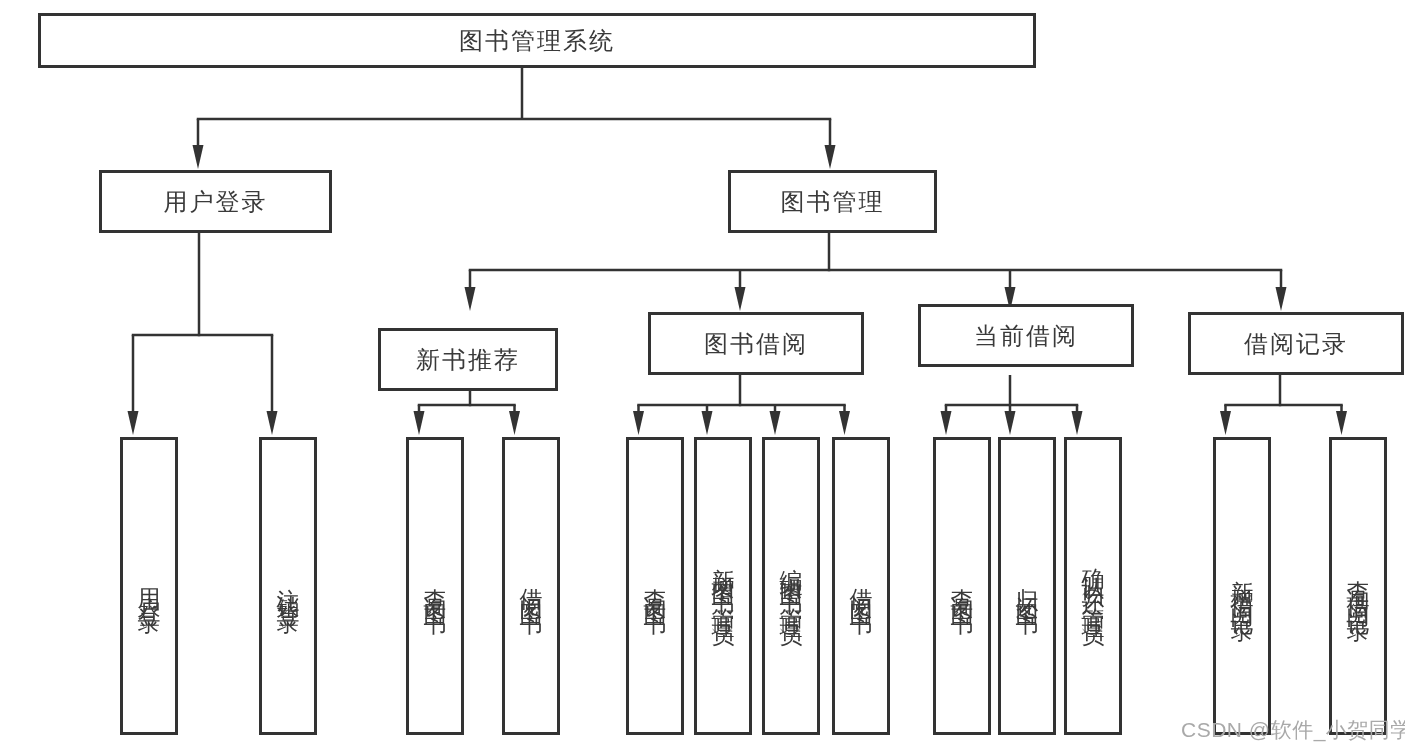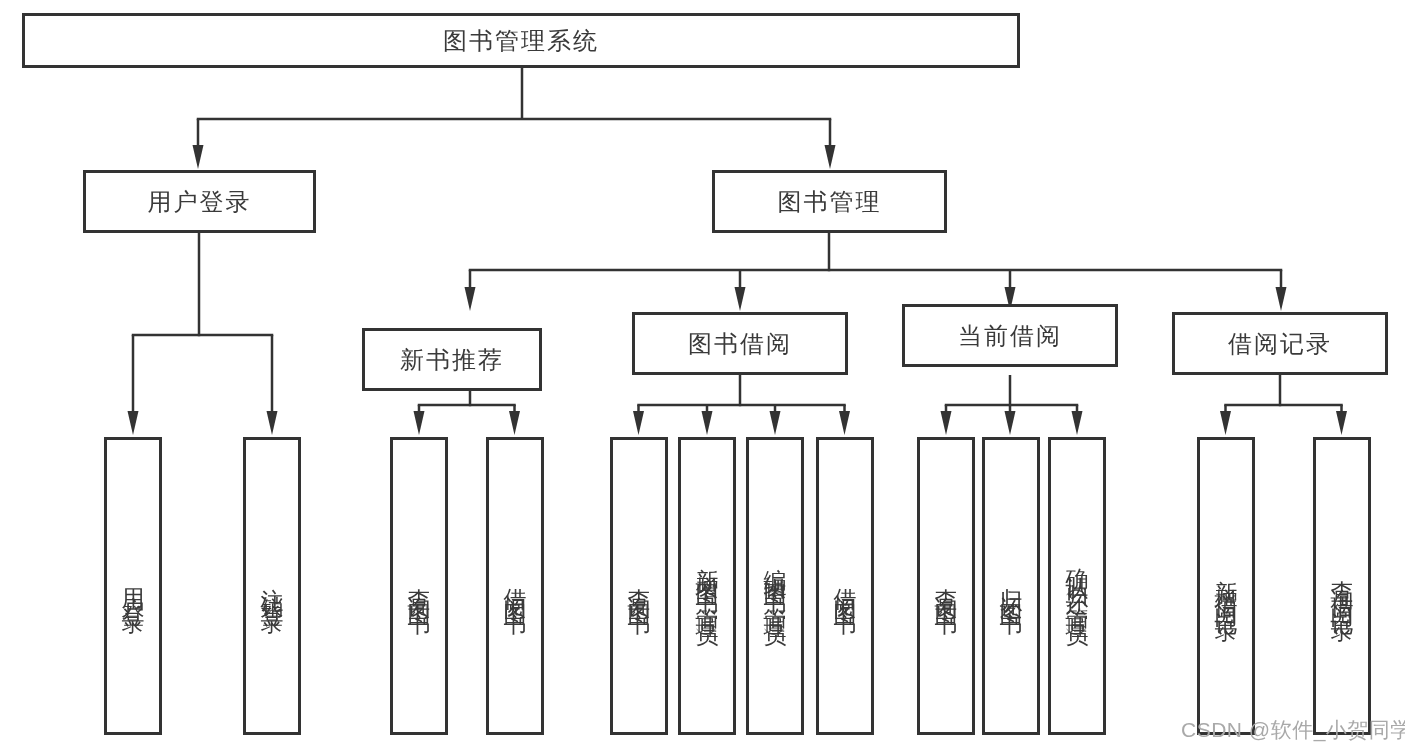--- a/index.html
+++ b/index.html
@@ -24,20 +24,21 @@
   }
   .node {
     position: absolute;
     box-sizing: border-box;
     border: 3px solid #333333;
     background: #ffffff;
     display: flex;
     align-items: center;
     justify-content: center;
     color: #3a3a3a;
+    margin-left: 16px;
   }
   .h-node span {
     font-size: 24px;
     letter-spacing: 2px;
     white-space: nowrap;
   }
   .leaf {
     top: 437px;
     width: 58px;
     height: 298px;
@@ -143,21 +144,21 @@
     </g>
   </svg>
 
   <div class="node h-node" style="left:22px; top:13px; width:998px; height:55px;">
     <span>图书管理系统</span>
   </div>
 
   <div class="node h-node" style="left:83px; top:170px; width:233px; height:63px;">
     <span>用户登录</span>
   </div>
-  <div class="node h-node" style="left:712px; top:170px; width:235px; height:63px;">
+  <div class="node h-node" style="left:712px; top:170px; width:209px; height:63px;">
     <span>图书管理</span>
   </div>
 
   <div class="node h-node" style="left:362px; top:328px; width:180px; height:63px;">
     <span>新书推荐</span>
   </div>
   <div class="node h-node" style="left:632px; top:312px; width:216px; height:63px;">
     <span>图书借阅</span>
   </div>
   <div class="node h-node" style="left:902px; top:304px; width:216px; height:63px;">

